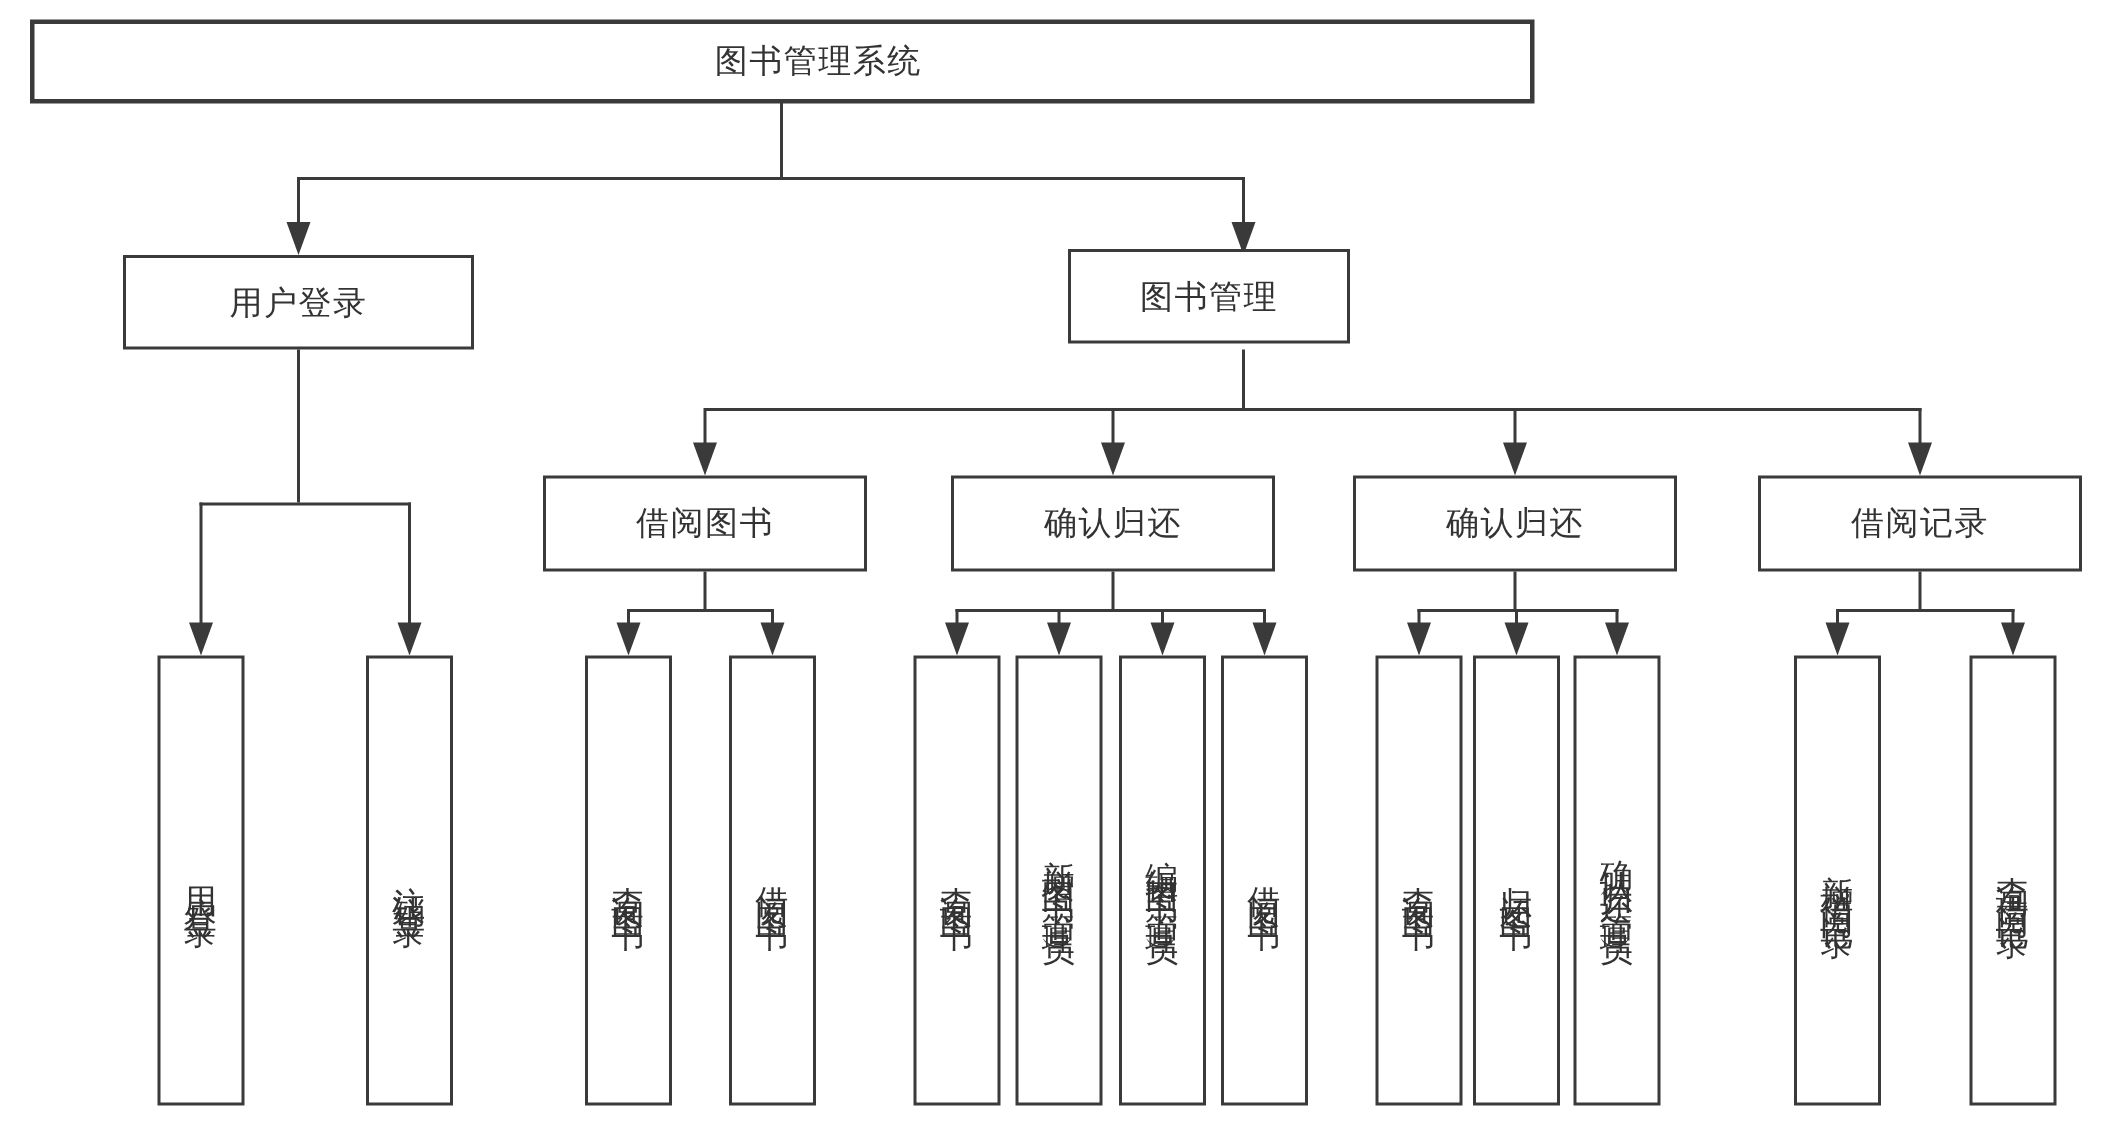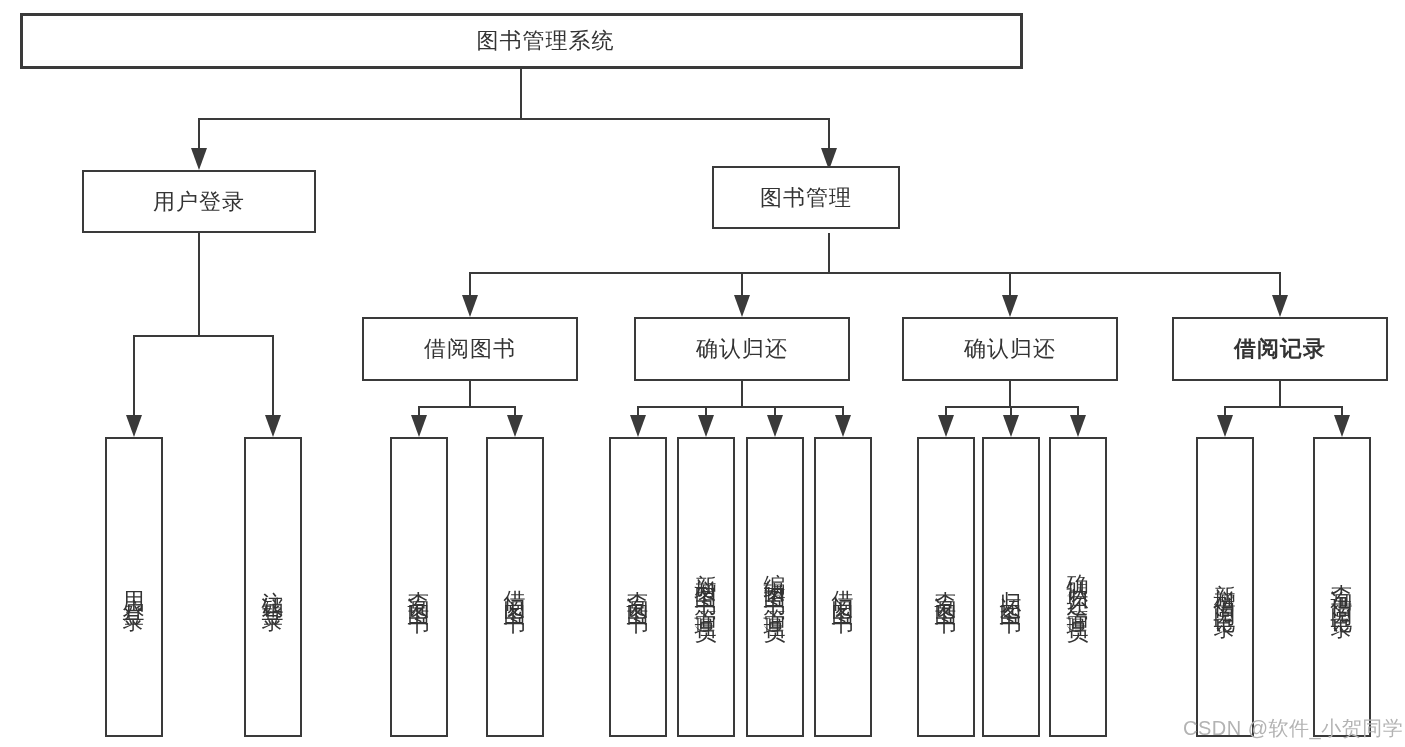--- a/index.html
+++ b/index.html
@@ -77,21 +77,21 @@
 
   <div class="node" style="left:362px; top:317px; width:216px; height:64px;">
     <span>借阅图书</span>
   </div>
   <div class="node" style="left:634px; top:317px; width:216px; height:64px;">
     <span>确认归还</span>
   </div>
   <div class="node" style="left:902px; top:317px; width:216px; height:64px;">
     <span>确认归还</span>
   </div>
-  <div class="node" style="left:1172px; top:317px; width:216px; height:64px;font-weight:bold;">
+  <div class="node" style="left:1172px; top:317px; width:216px; height:64px;">
     <span>借阅记录</span>
   </div>
 
   <div class="vline" style="left:469px; top:381px; height:25px;"></div>
   <div class="hline" style="left:418px; top:406px; width:98px;"></div>
   <div class="vline" style="left:418px; top:406px; height:11px;"></div>
   <div class="arrow" style="left:411px; top:415px;"></div>
   <div class="vline" style="left:514px; top:406px; height:11px;"></div>
   <div class="arrow" style="left:507px; top:415px;"></div>
 
@@ -159,15 +159,14 @@
     <span>确认归还（管理员）</span>
   </div>
 
   <div class="node vnode" style="left:1196px; top:437px; width:58px; height:300px;">
     <span>新增借阅记录</span>
   </div>
   <div class="node vnode" style="left:1313px; top:437px; width:58px; height:300px;">
     <span>查询借阅记录</span>
   </div>
 
-  <div class="watermark">CSDN @软件_小贺同学</div>
 
 </div>
 
 </body></html>

